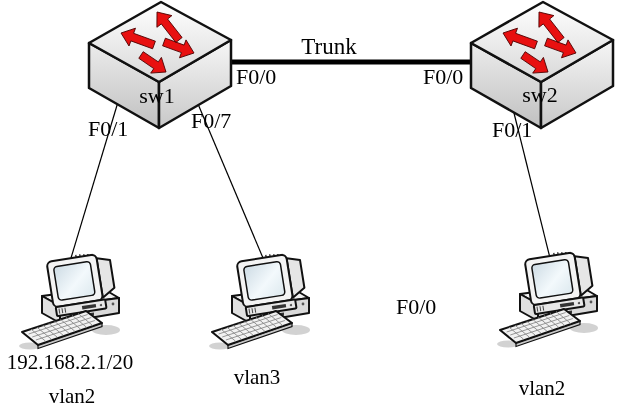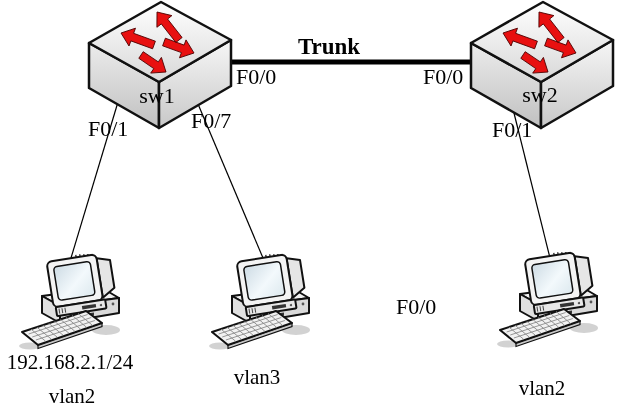--- a/index.html
+++ b/index.html
@@ -4,21 +4,21 @@
 <style>
   html,body{margin:0;padding:0;background:#fff;}
   .canvas{
     position:relative;width:617px;height:418px;background:#fff;overflow:hidden;
     font-family:"Liberation Serif","DejaVu Serif",serif;color:#000;
   }
   .layer{position:absolute;left:0;top:0;}
   .dev{position:absolute;}
   .lbl{position:absolute;white-space:nowrap;font-size:22px;line-height:1.1;color:#000;}
   .lbl.small{font-size:21px;}
-  .lbl.big{font-size:23px;font-weight:bold;}
+  .lbl.big{font-size:23px;}
   .lbl.bold{font-weight:normal;}
   .ctr{transform:translateX(-50%);}
 </style>
 </head>
 <body>
 
 <svg width="0" height="0" style="position:absolute" aria-hidden="true">
   <defs>
     <linearGradient id="gT" x1="0" y1="0" x2="0" y2="1">
       <stop offset="0" stop-color="#ffffff"></stop>
@@ -129,18 +129,18 @@
   <div class="lbl big ctr" style="left:329px;top:34px">Trunk</div>
   <div class="lbl" style="left:236px;top:65px">F0/0</div>
   <div class="lbl" style="left:423px;top:65px">F0/0</div>
 
   <div class="lbl" style="left:88px;top:117px">F0/1</div>
   <div class="lbl" style="left:191px;top:109px">F0/7</div>
   <div class="lbl" style="left:492px;top:118px">F0/1</div>
 
   <div class="lbl" style="left:396px;top:295px">F0/0</div>
 
-  <div class="lbl small ctr" style="left:70px;top:351px">192.168.2.1/24</div>
+  <div class="lbl small ctr" style="left:70px;top:351px">192.168.2.1/20</div>
   <div class="lbl small ctr" style="left:72px;top:385px">vlan2</div>
   <div class="lbl small ctr" style="left:257px;top:366px">vlan3</div>
   <div class="lbl small ctr" style="left:542px;top:377px">vlan2</div>
 
 </div>
 
 </body></html>

